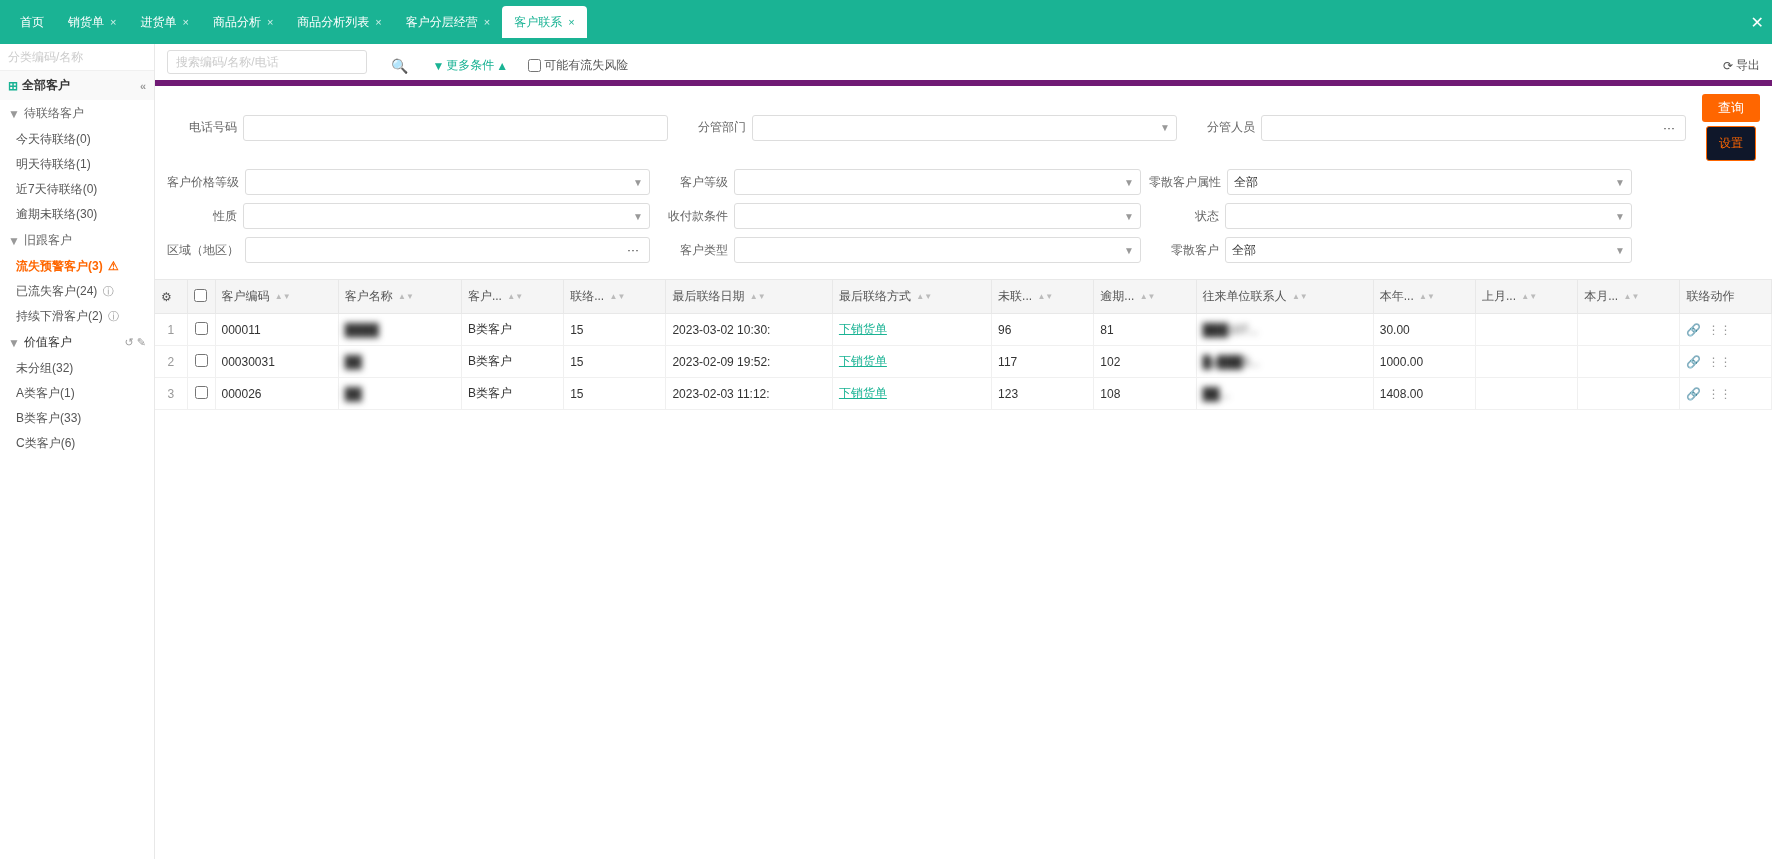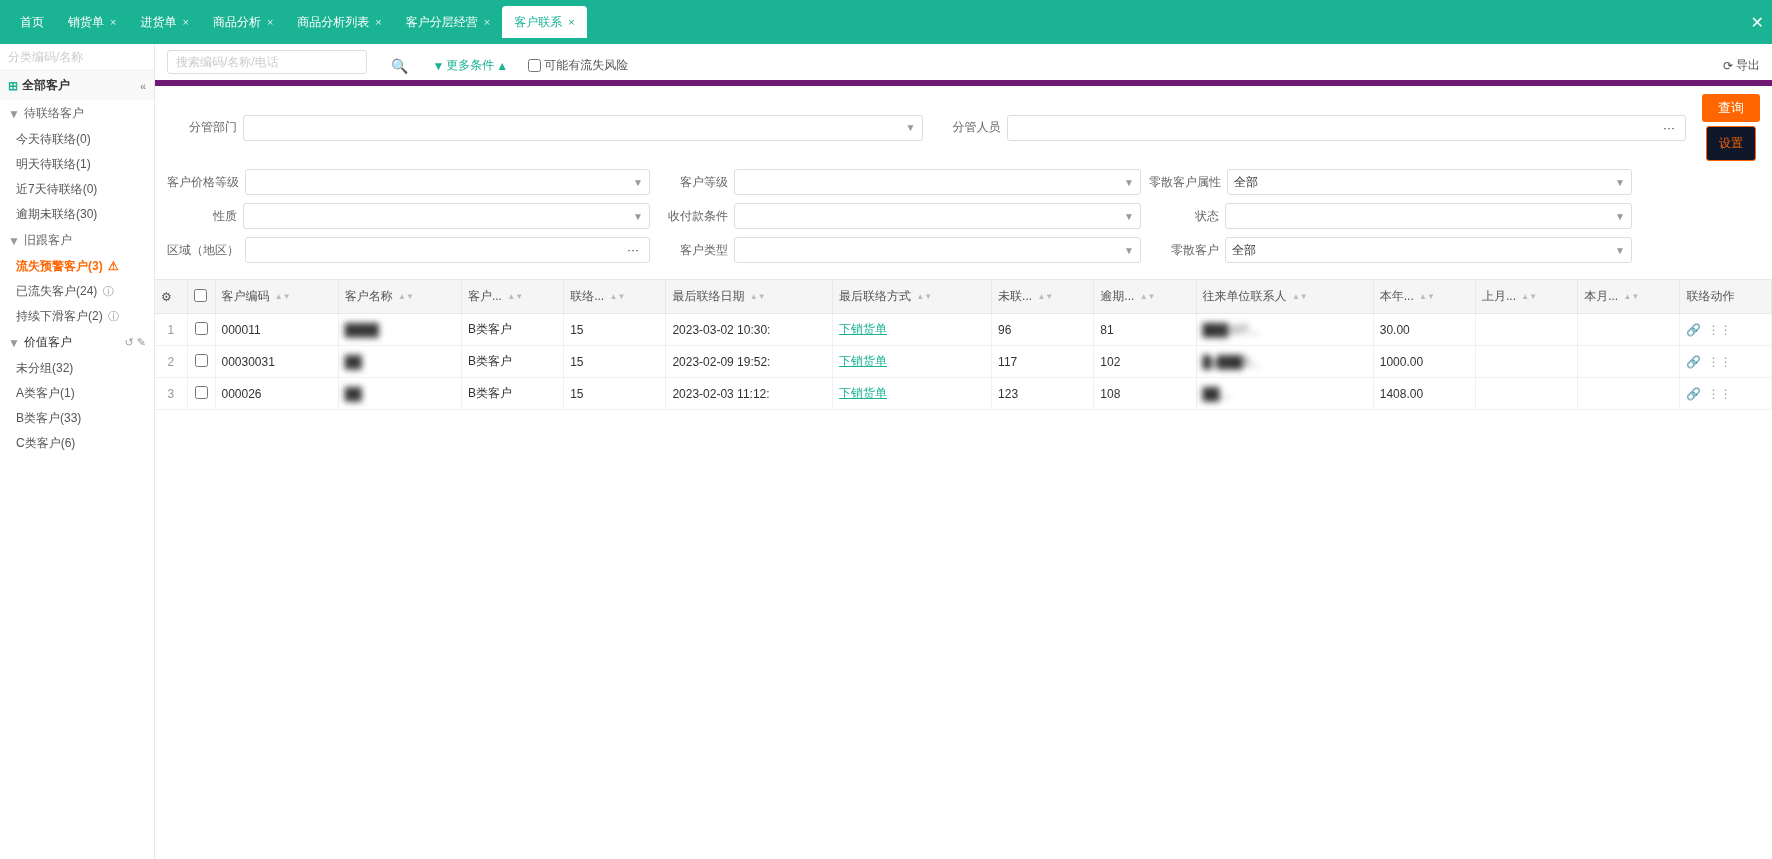--- a/index.html
+++ b/index.html
@@ -498,20 +498,24 @@
       </label>
       <div class="filter-export">
         <span>⟳</span>
         <span>导出</span>
       </div>
     </div>
 
     <div class="advanced-filter">
 
       <div class="filter-row">
+        <div class="filter-field">
+          <span class="filter-label">电话号码</span>
+          <input class="filter-input" type="text" style="">
+        </div>
         <div class="filter-field">
           <span class="filter-label">分管部门</span>
           <div class="filter-select">
             <span></span>
             <span class="chev">▼</span>
           </div>
         </div>
         <div class="filter-field">
           <span class="filter-label">分管人员</span>
           <div class="filter-select">

